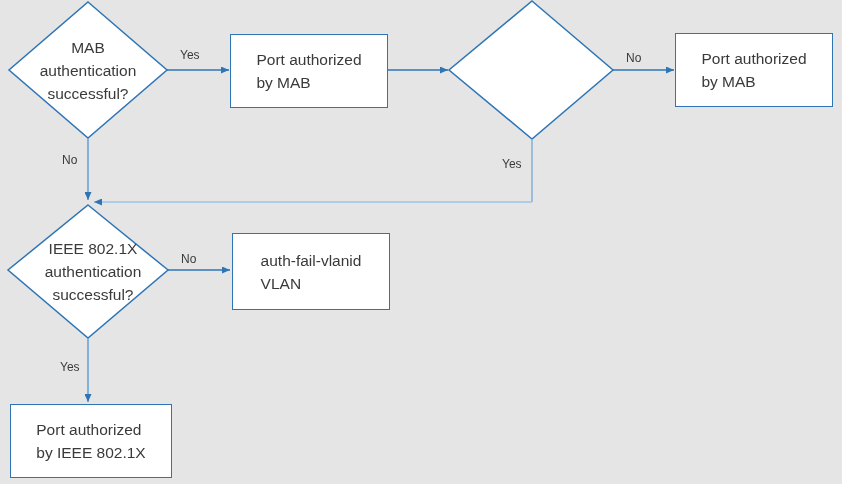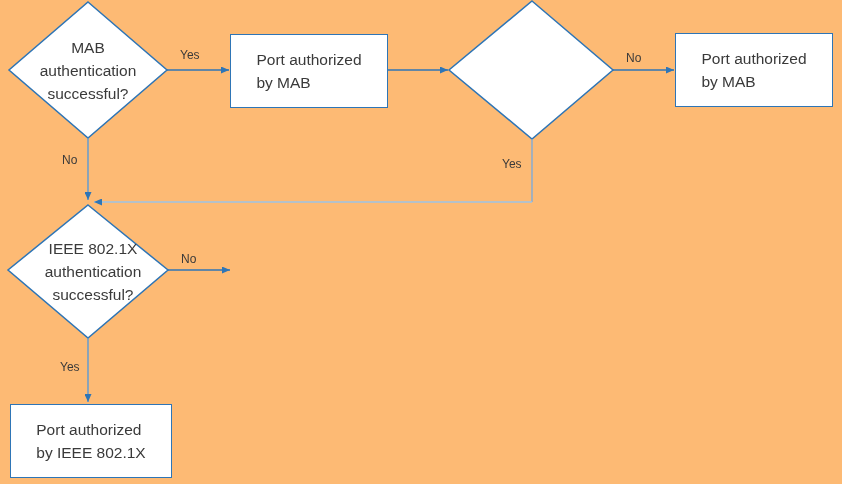--- a/index.html
+++ b/index.html
@@ -4,21 +4,21 @@
 <style>
   html, body {
     margin: 0;
     padding: 0;
     background: #ffffff;
   }
   .canvas {
     position: relative;
     width: 842px;
     height: 484px;
-    background: #fdba74;
+    background: #e5e5e5;
     font-family: "Liberation Sans", sans-serif;
     overflow: hidden;
   }
   .connector-layer {
     position: absolute;
     left: 0;
     top: 0;
     width: 842px;
     height: 484px;
   }
@@ -99,20 +99,22 @@
 authentication
 successful?</div>
   <div class="node-text" id="text-dot1x-decision">IEEE 802.1X
 authentication
 successful?</div>
 
   <div class="process" id="rect-port-mab-top">Port authorized
 by MAB</div>
   <div class="process" id="rect-port-mab-right">Port authorized
 by MAB</div>
+  <div class="process" id="rect-auth-fail">auth-fail-vlanid
+VLAN</div>
   <div class="process" id="rect-port-dot1x">Port authorized
 by IEEE 802.1X</div>
 
   <span class="edge-label" id="label-mab-yes">Yes</span>
   <span class="edge-label" id="label-mab-no">No</span>
   <span class="edge-label" id="label-eapol-no">No</span>
   <span class="edge-label" id="label-eapol-yes">Yes</span>
   <span class="edge-label" id="label-dot1x-no">No</span>
   <span class="edge-label" id="label-dot1x-yes">Yes</span>
 

